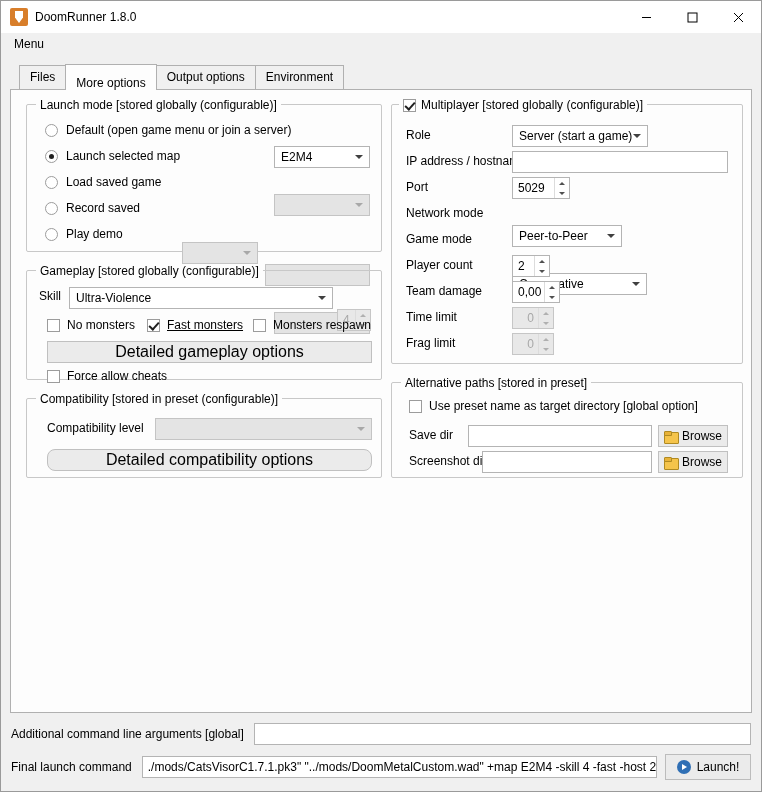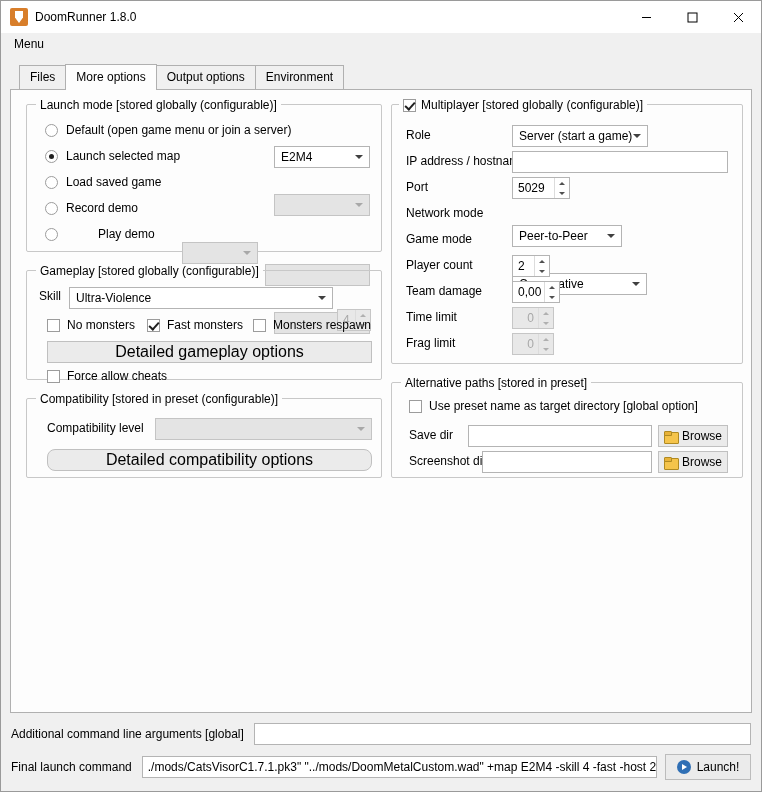--- a/index.html
+++ b/index.html
@@ -76,21 +76,21 @@
     padding: 4px 10px 4px 10px;
     font-size: 12px;
     margin-right: -1px;
     height: 24px;
     line-height: 15px;
   }
   .tab.active {
     background: #fdfdfd;
     height: 26px;
     margin-bottom: -1px;
-    padding-top: 5px;
+    padding-top: 11px;
     font-weight: normal;
   }
   .tabpane {
     margin: 0 9px 0 9px;
     border: 1px solid #b0b0b0;
     background: #fdfdfd;
     flex: 1 1 auto;
     position: relative;
   }
   
@@ -312,29 +312,29 @@
         <span class="radio"></span>
         <span class="lbl" style="margin-left:8px;">Load saved game</span>
       </div>
       <div class="combo disabled" style="left:247px; top:67px; width:96px;">
         <span></span>
         <span class="arrow"></span>
       </div>
 
       <div class="row" style="left:18px; top:96px;">
         <span class="radio"></span>
-        <span class="lbl" style="margin-left:8px;">Record demo</span>
+        <span class="lbl" style="margin-left:8px;">Record saved</span>
       </div>
       <div class="combo disabled" style="left:155px; top:93px; width:76px;">
         <span></span>
         <span class="arrow"></span>
       </div>
       <div class="combo disabled" style="left:238px; top:93px; width:105px;"></div>
 
-      <div class="row" style="left:18px; top:122px;gap:32px;">
+      <div class="row" style="left:18px; top:122px;">
         <span class="radio"></span>
         <span class="lbl" style="margin-left:8px;">Play demo</span>
       </div>
       <div class="combo disabled" style="left:247px; top:119px; width:96px;">
         <span></span>
         <span class="arrow"></span>
       </div>
     </div>
 
     <div class="group" style="left:15px; top:180px; width:356px; height:110px;">
@@ -354,21 +354,21 @@
           <div class="down"></div>
         </span>
       </div>
 
       <div class="row" style="left:20px; top:47px;">
         <span class="check"></span>
         <span class="lbl" style="margin-left:7px;">No monsters</span>
       </div>
       <div class="row" style="left:120px; top:47px;">
         <span class="check on"></span>
-        <span class="lbl" style="margin-left:7px;">Fast monsters</span>
+        <span class="lbl" style="margin-left:7px;text-decoration:underline;">Fast monsters</span>
       </div>
       <div class="row" style="left:226px; top:47px;">
         <span class="check"></span>
         <span class="lbl" style="margin-left:7px;">Monsters respawn</span>
       </div>
 
       <div class="btn" style="position:absolute; left:20px; top:70px; width:325px;">Detailed gameplay options</div>
 
       <div class="row" style="left:20px; top:98px;">
         <span class="check"></span>

